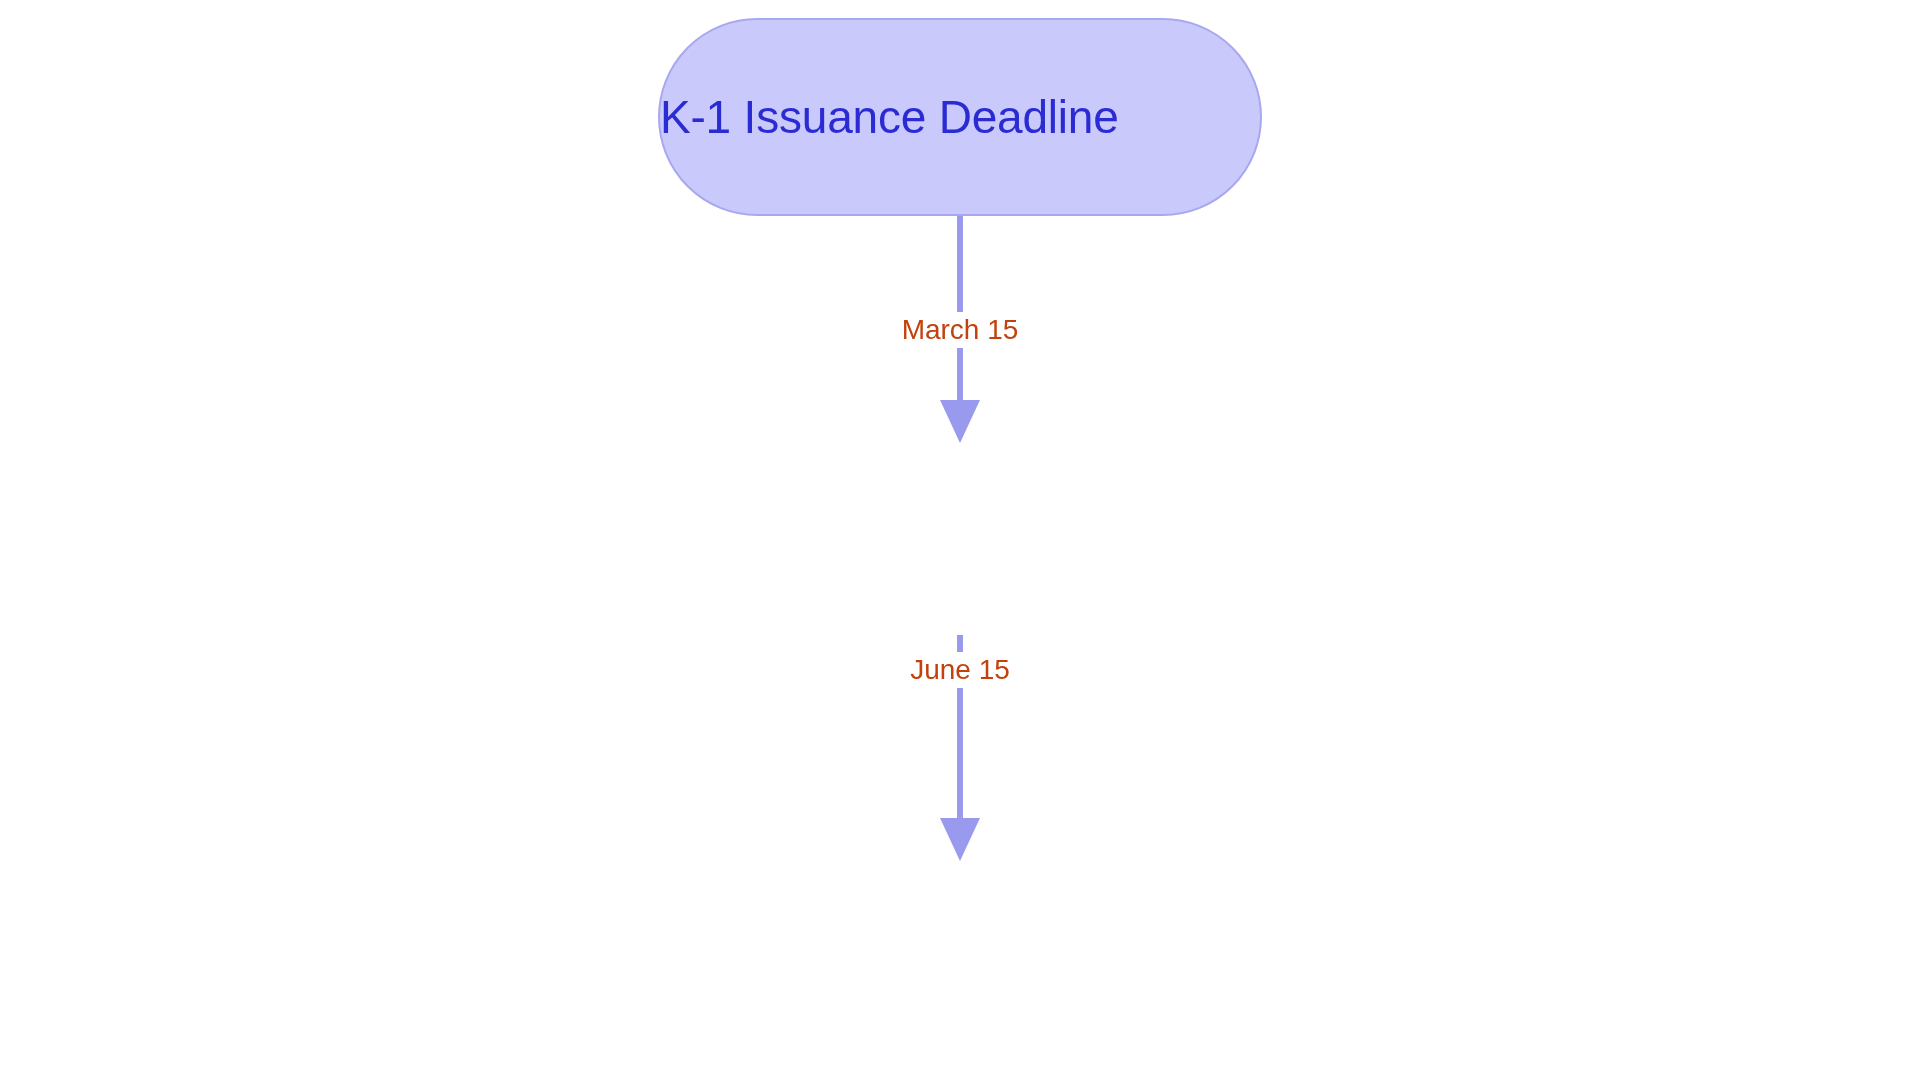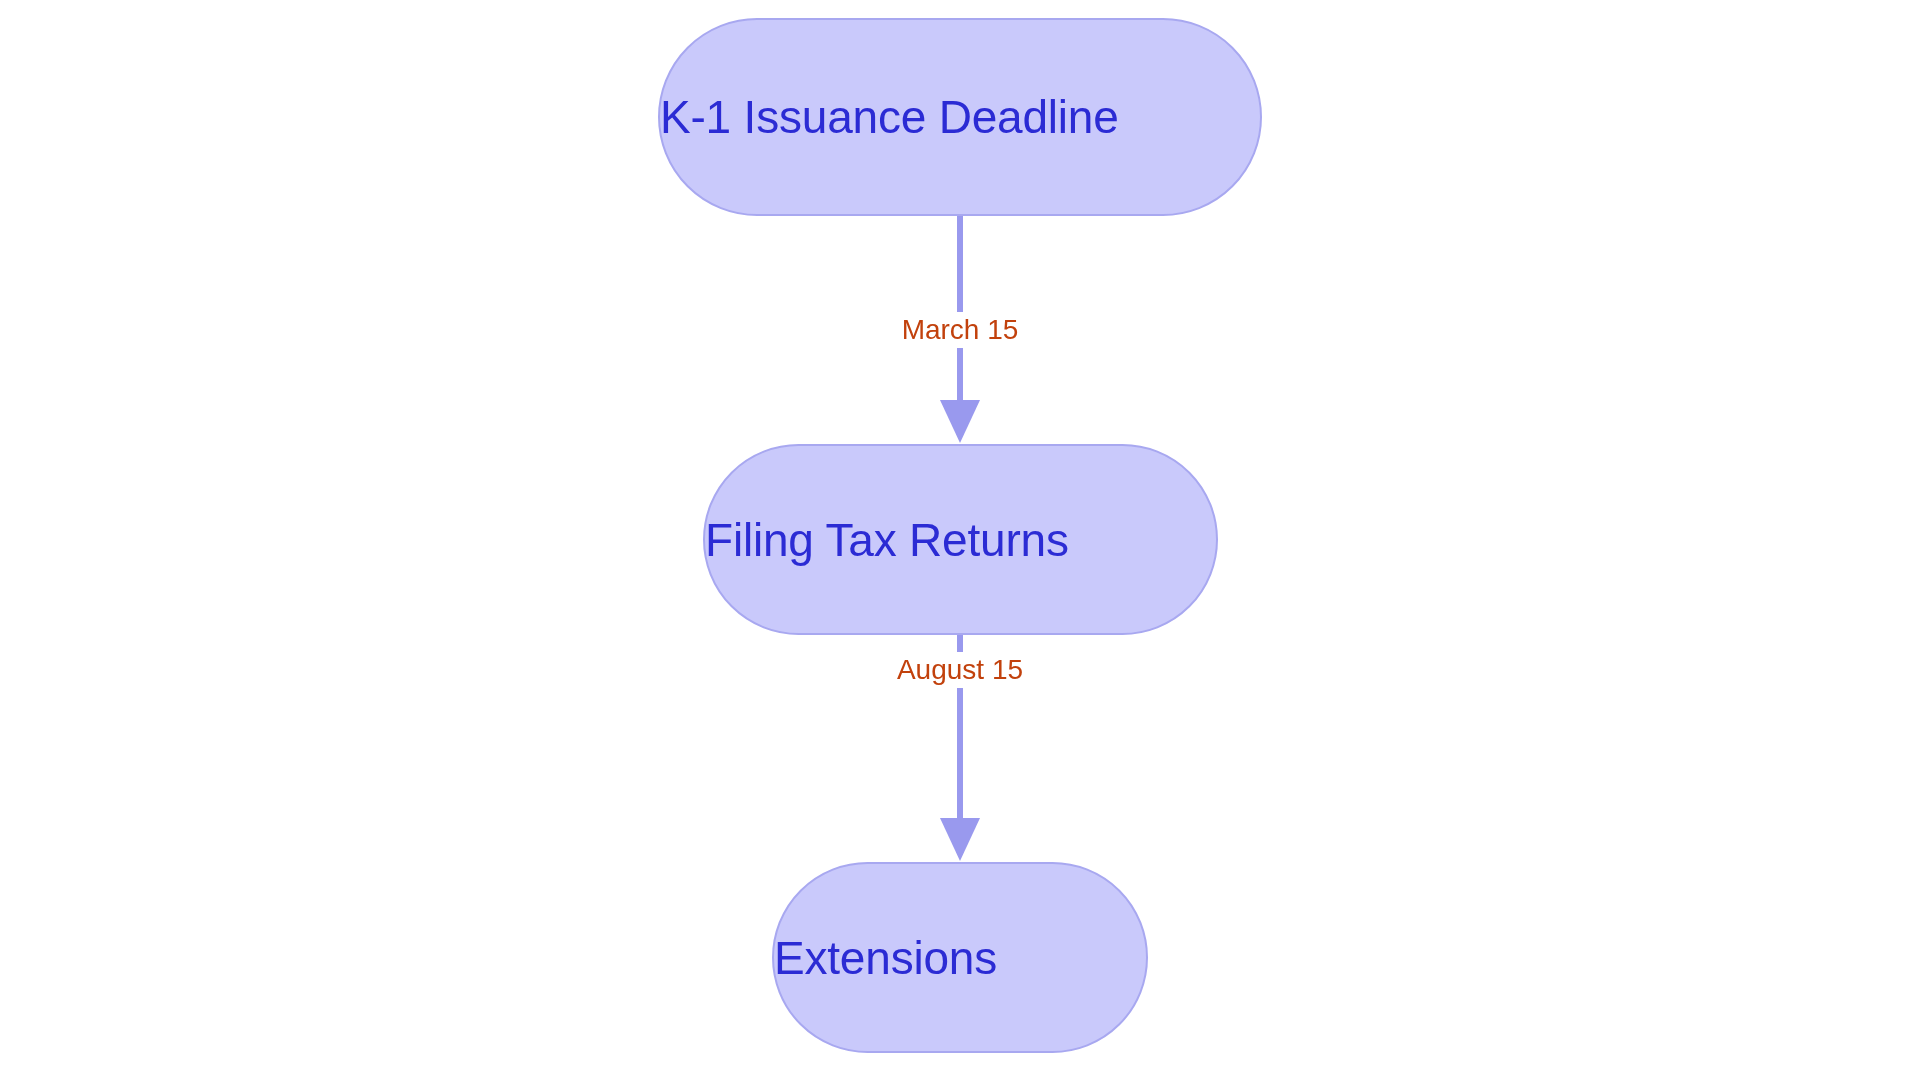--- a/index.html
+++ b/index.html
@@ -103,25 +103,19 @@
     <g>
       <line x1="960" y1="635" x2="960" y2="820" stroke="#9999ee" stroke-width="6"></line>
       <polygon points="940,818 980,818 960,861" fill="#9999ee"></polygon>
     </g>
   </svg>
 
   <div class="node" id="node-k1">
     <span class="node-label">K-1 Issuance Deadline</span>
   </div>
 
-  <div class="node" id="node-filing">
-    <span class="node-label">Filing Tax Returns</span>
-  </div>
 
-  <div class="node" id="node-extensions">
-    <span class="node-label">Extensions</span>
-  </div>
 
   <div class="edge-label" id="edge-label-1">March 15</div>
 
-  <div class="edge-label" id="edge-label-2">August 15</div>
+  <div class="edge-label" id="edge-label-2">June 15</div>
 
 </div>
 
 </body></html>

